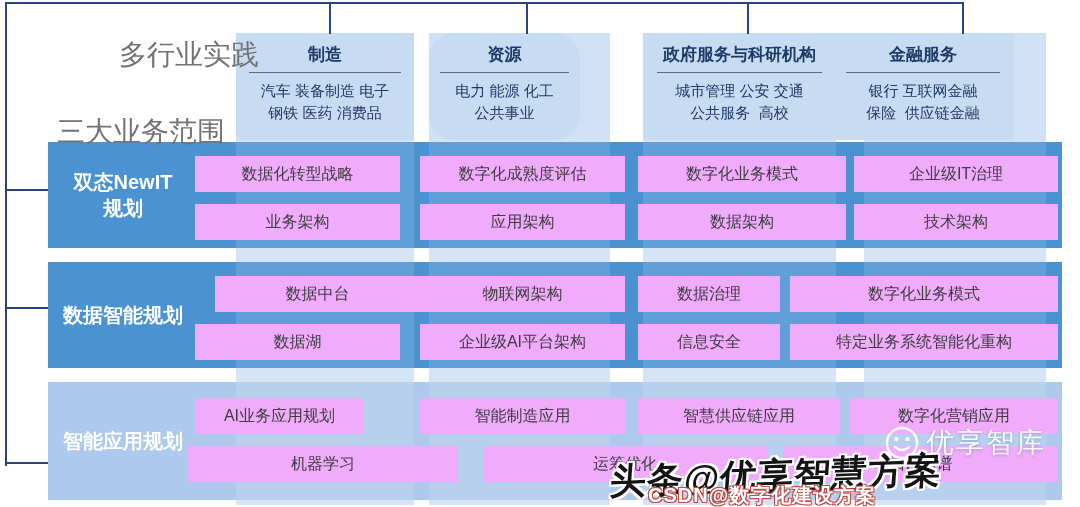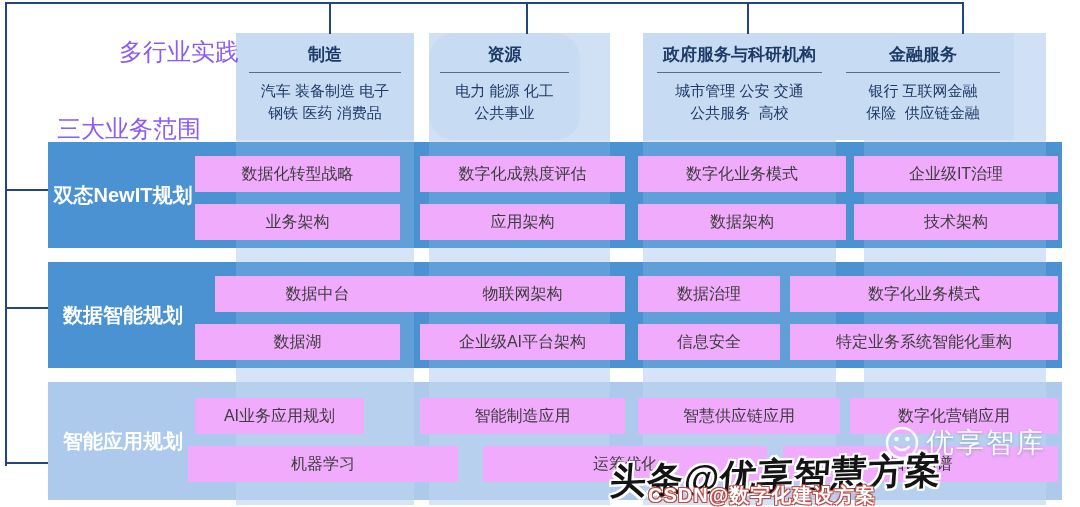--- a/index.html
+++ b/index.html
@@ -10,26 +10,26 @@
   
   .strip{position:absolute;top:33px;height:472px;background:#D0E1F5;z-index:0;}
   .striplite{position:absolute;top:140px;height:365px;background:rgba(255,255,255,0.12);z-index:2;}
   
   .hdr{position:absolute;top:33px;height:107px;background:#C7DBF3;z-index:3;
        color:#1E3A66;text-align:center;box-sizing:border-box;}
   .hdr .t{font-weight:bold;font-size:17px;margin-top:10px;}
   .hdr .u{height:1px;background:#5D6B7E;width:85%;margin:6px auto 7px;}
   .hdr .s{font-size:15px;line-height:1.45;white-space:pre;}
   
-  .sidelabel{position:absolute;color:#8b5cf6;font-size:24px;z-index:4;}
+  .sidelabel{position:absolute;color:#737373;font-size:28px;z-index:4;}
   
   .band{position:absolute;left:48px;width:1014px;z-index:1;}
   .band.mid{background:#4B92D3;}
   .band.lite{background:#ADCAEC;}
-  .band-label{position:absolute;left:48px;width:150px;z-index:4;display:flex;flex-direction:row;
+  .band-label{position:absolute;left:48px;width:150px;z-index:4;display:flex;flex-direction:column;
               align-items:center;justify-content:center;color:#fff;font-weight:bold;
               font-size:20px;line-height:1.3;text-align:center;}
   
   .wbox{position:absolute;height:36px;background:#f0abfc;z-index:4;font-size:16px;color:#3D3D3D;
         text-align:center;line-height:36px;white-space:nowrap;overflow:hidden;}
   
   .wm-brand{position:absolute;left:884px;top:424px;z-index:10;display:flex;align-items:center;
             opacity:0.92;z-index:10;}
   .wm-brand .txt{color:#fff;font-size:28px;letter-spacing:2px;margin-left:6px;
                  text-shadow:0 1px 3px rgba(60,90,130,0.45);}

